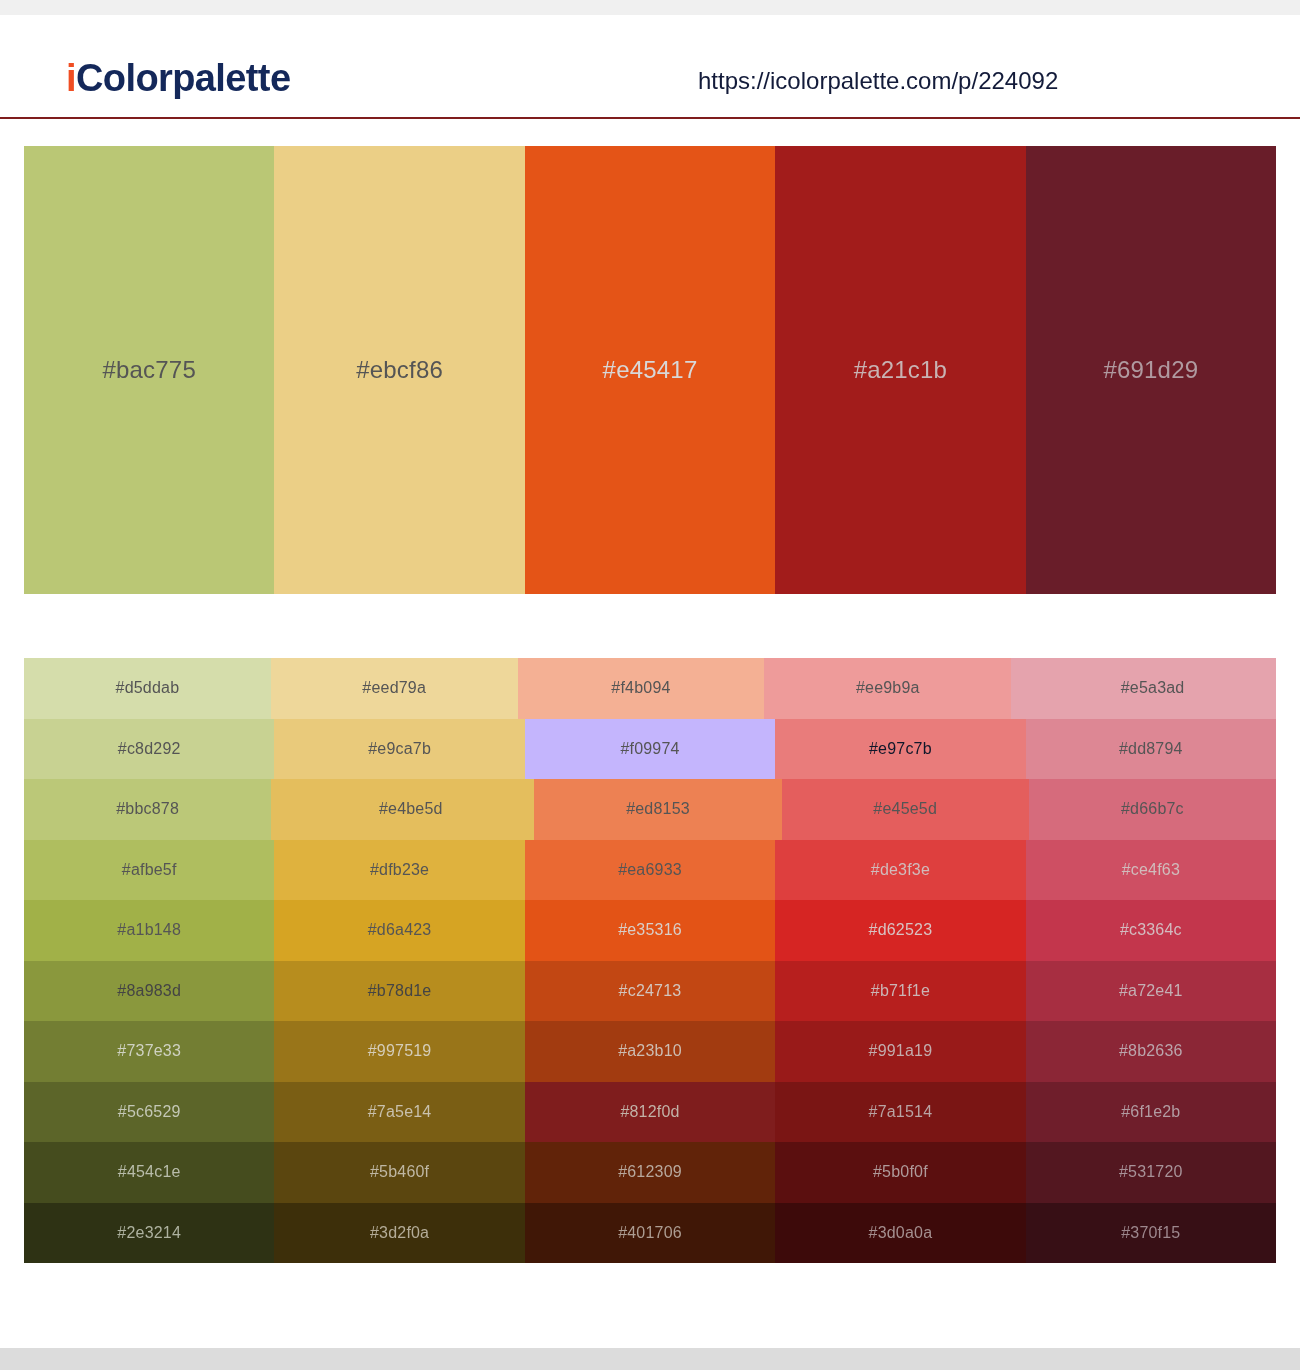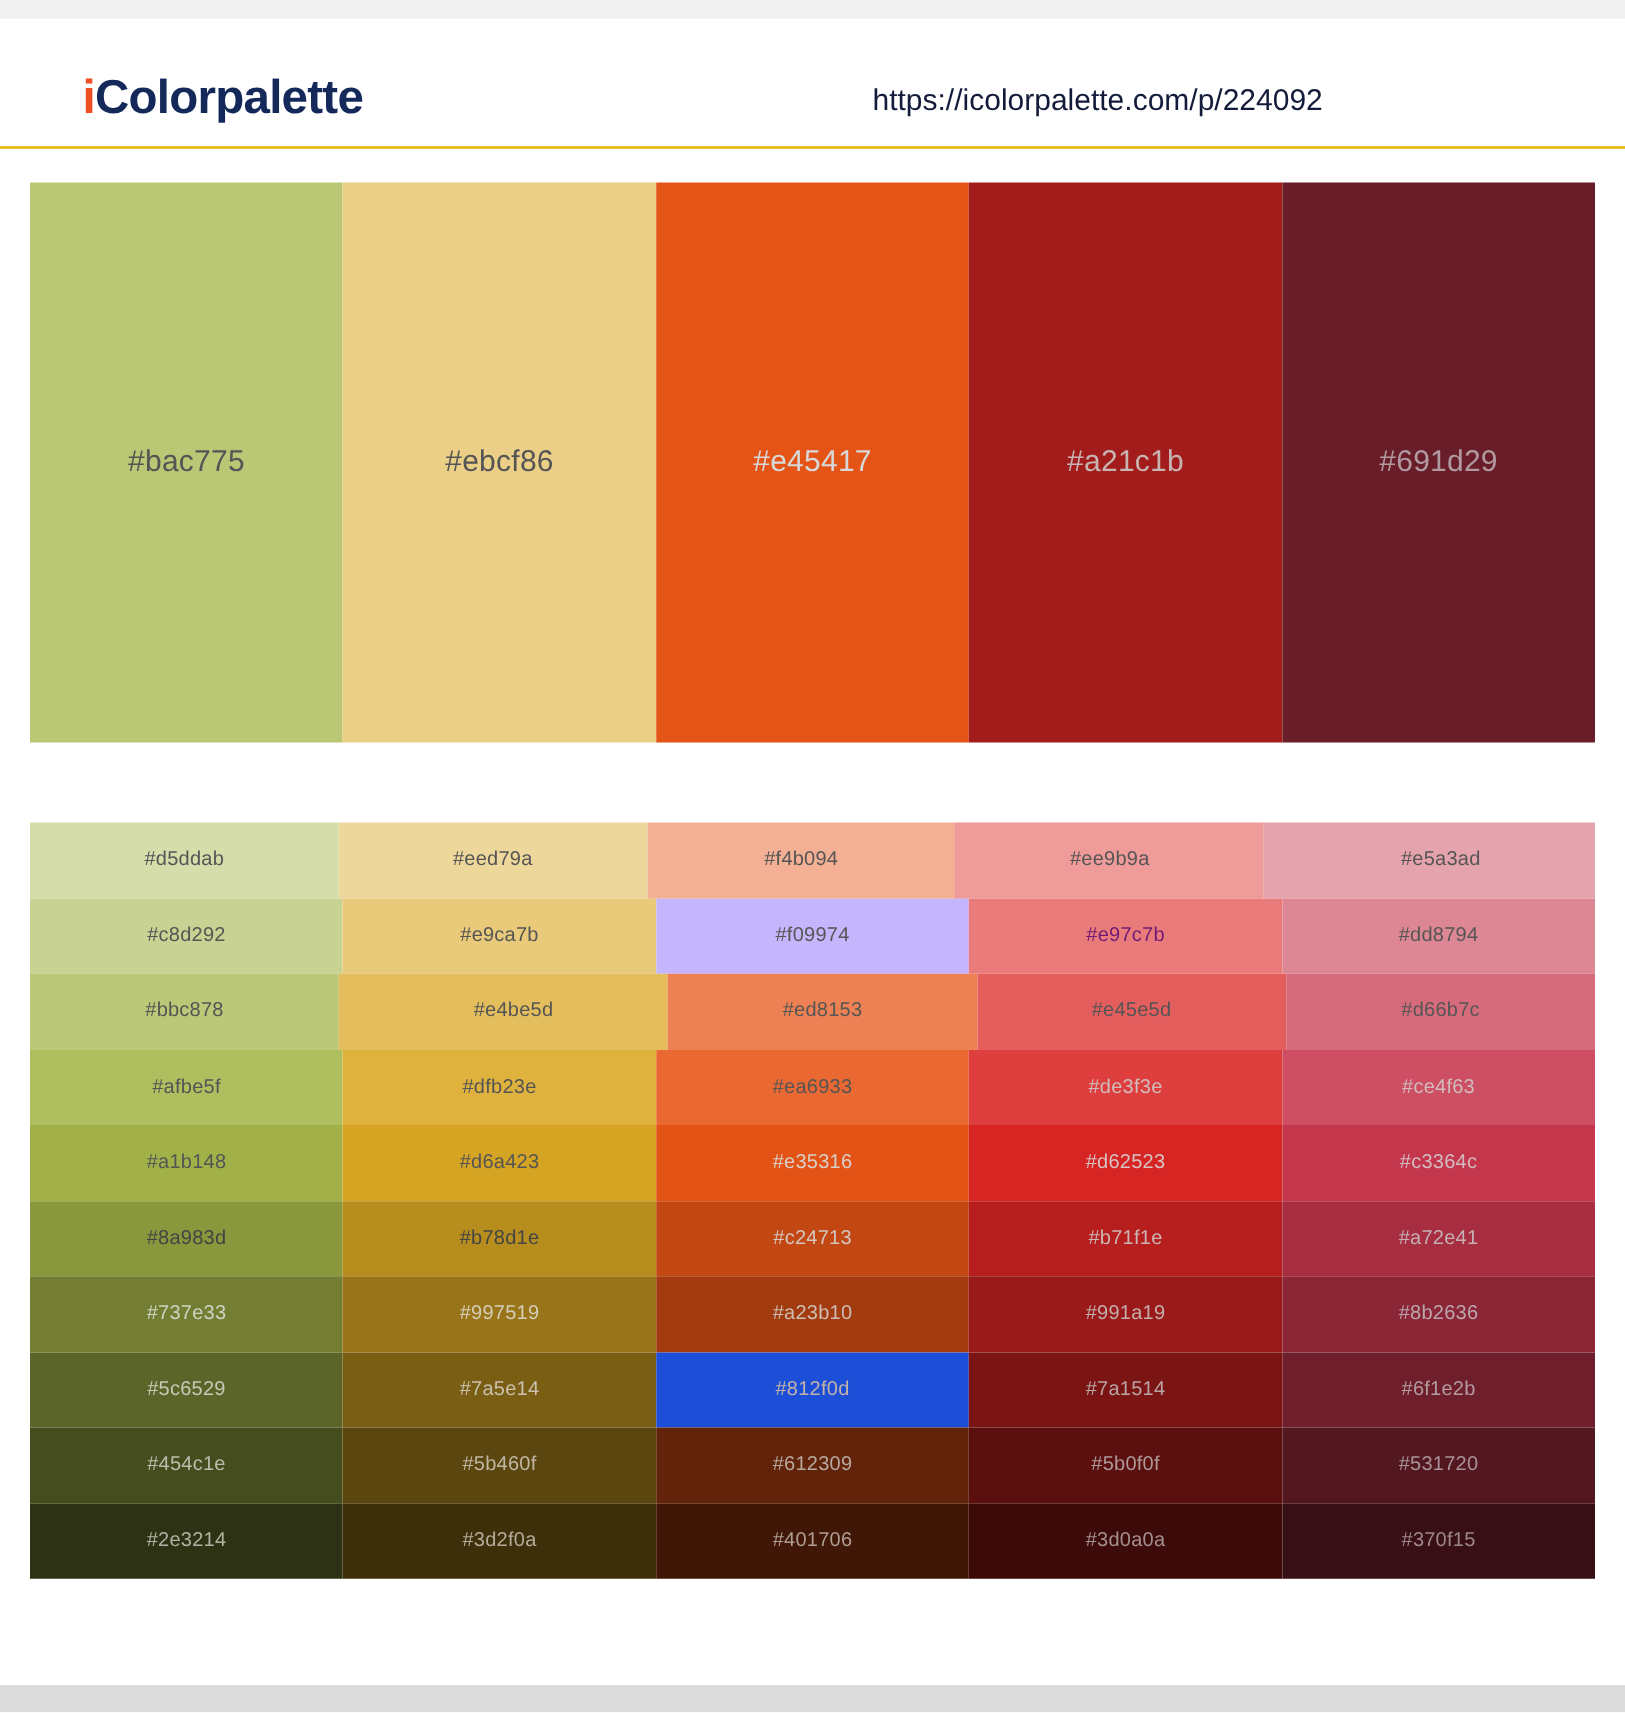--- a/index.html
+++ b/index.html
@@ -30,21 +30,21 @@
     background: #f0f0f0;
   }
 
   
   .header {
     position: absolute;
     top: 15px; left: 0;
     width: 1300px;
     height: 104px;
     background: #ffffff;
-    border-bottom: 2px solid #eab308;
+    border-bottom: 2px solid #7f1d1d;
   }
 
   .logo {
     position: absolute;
     left: 66px;
     top: 44px;
     font-size: 38px;
     font-weight: bold;
     letter-spacing: -0.6px;
     line-height: 1;
@@ -177,21 +177,21 @@
         <div class="shade-cell" style="background: rgb(200, 210, 146);">
           <span class="shade-label" style="color: rgb(85, 85, 85);">#c8d292</span>
         </div>
         <div class="shade-cell" style="background: rgb(233, 202, 123);">
           <span class="shade-label" style="color: rgb(85, 85, 85);">#e9ca7b</span>
         </div>
         <div class="shade-cell" style="background: #c4b5fd;">
           <span class="shade-label" style="color: rgb(85, 85, 85);">#f09974</span>
         </div>
         <div class="shade-cell" style="background: rgb(233, 124, 123);">
-          <span class="shade-label" style="color: #701a75; text-align: right;">#e97c7b</span>
+          <span class="shade-label" style="color: #0f172a; text-align: right;">#e97c7b</span>
         </div>
         <div class="shade-cell" style="background: rgb(221, 135, 148);">
           <span class="shade-label" style="color: rgb(85, 85, 85);">#dd8794</span>
         </div>
       </div>
       <div class="shade-row">
         <div class="shade-cell" style="background: rgb(187, 200, 120);">
           <span class="shade-label" style="color: rgb(85, 85, 85);">#bbc878</span>
         </div>
         <div class="shade-cell" style="background: rgb(228, 190, 93); padding-left: 16px;">
@@ -275,21 +275,21 @@
           <span class="shade-label" style="color: rgb(187, 165, 172);">#8b2636</span>
         </div>
       </div>
       <div class="shade-row">
         <div class="shade-cell" style="background: rgb(92, 101, 41);">
           <span class="shade-label" style="color: rgb(196, 200, 182);">#5c6529</span>
         </div>
         <div class="shade-cell" style="background: rgb(122, 94, 20);">
           <span class="shade-label" style="color: rgb(201, 193, 173);">#7a5e14</span>
         </div>
-        <div class="shade-cell" style="background: #1d4ed8;">
+        <div class="shade-cell" style="background: #7f1d1d;">
           <span class="shade-label" style="color: rgb(194, 178, 167);">#812f0d</span>
         </div>
         <div class="shade-cell" style="background: rgb(122, 21, 20);">
           <span class="shade-label" style="color: rgb(185, 164, 164);">#7a1514</span>
         </div>
         <div class="shade-cell" style="background: rgb(111, 30, 43);">
           <span class="shade-label" style="color: rgb(178, 156, 162);">#6f1e2b</span>
         </div>
       </div>
       <div class="shade-row">

